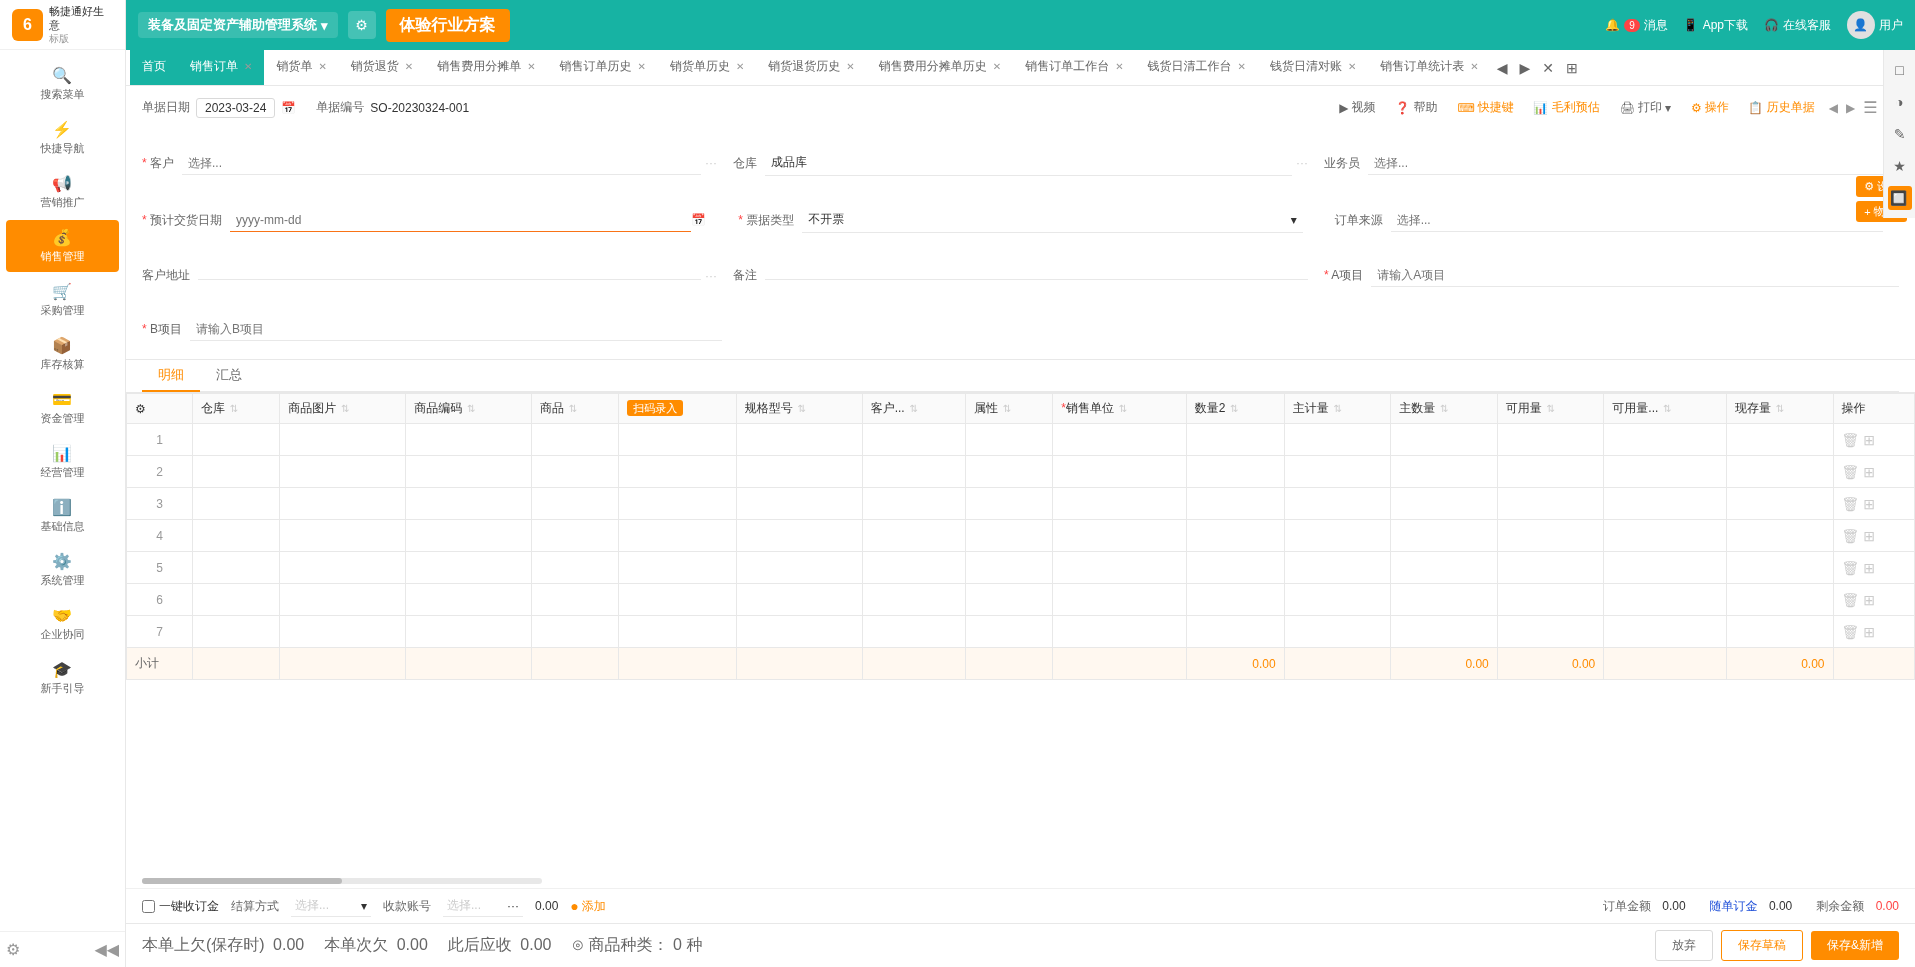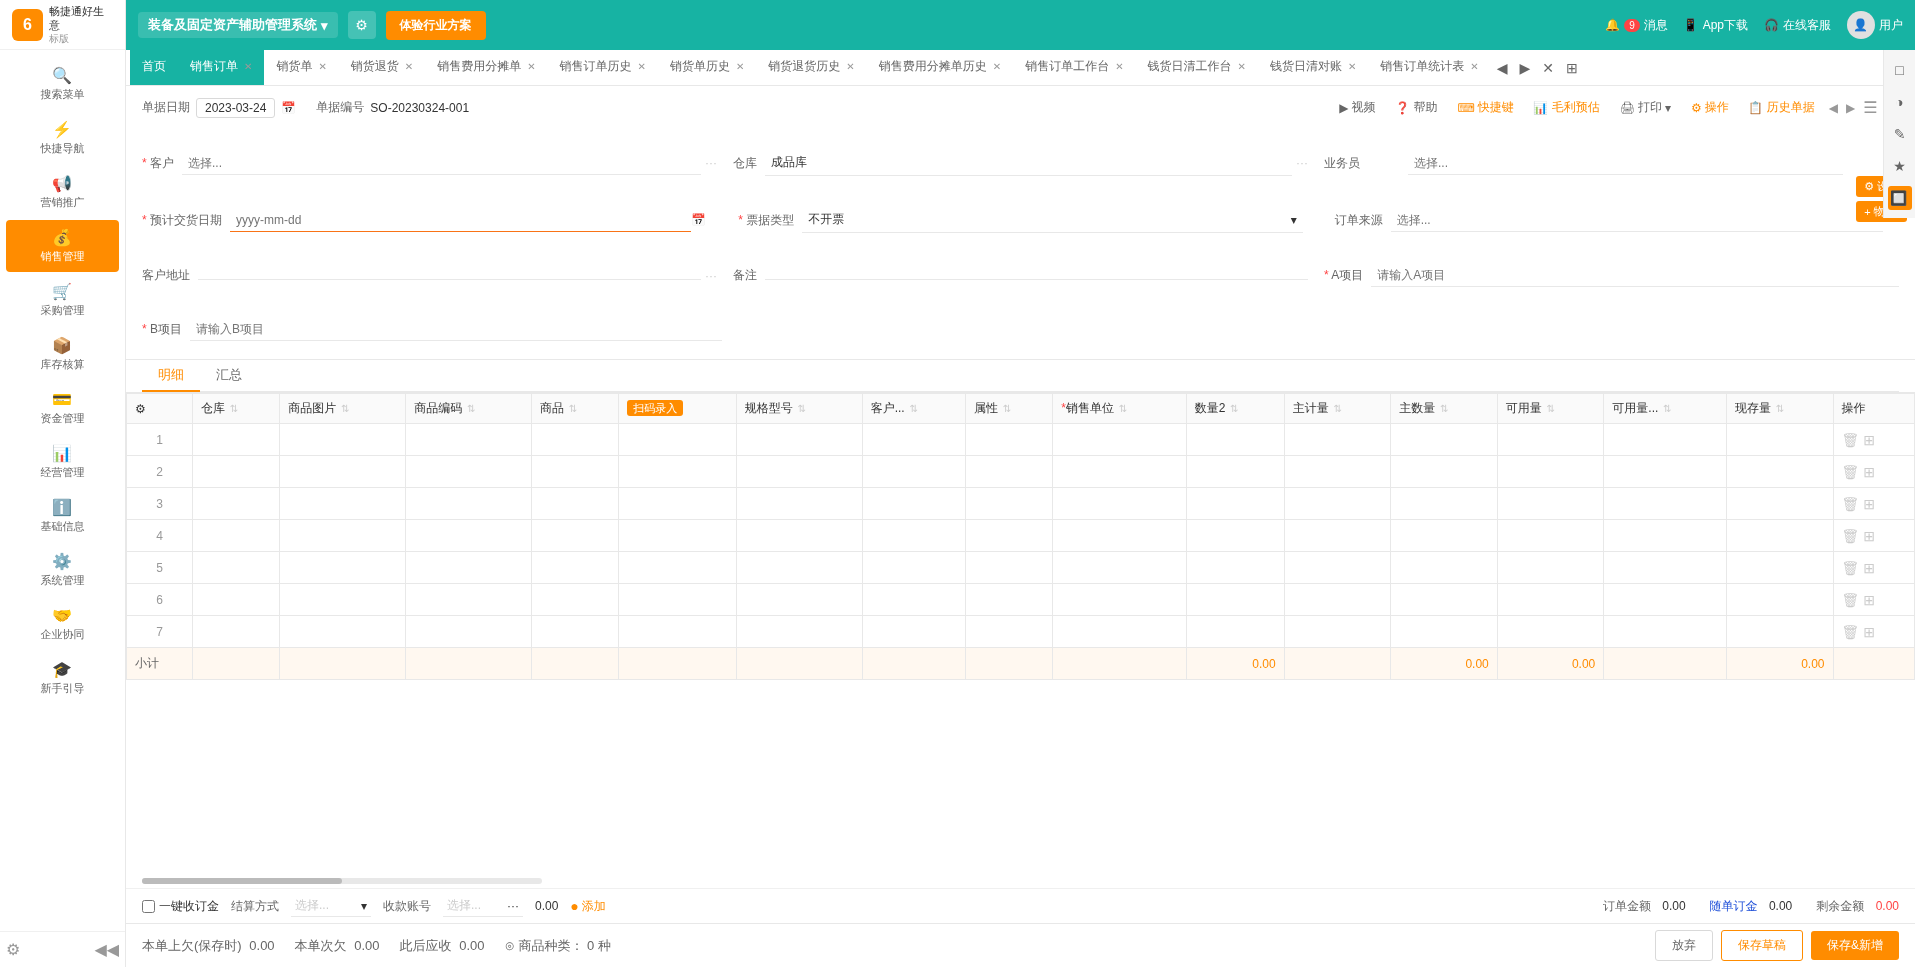--- a/index.html
+++ b/index.html
@@ -30,21 +30,21 @@
     .main { margin-left: 126px; height: 100%; display: flex; flex-direction: column; }
 
     
     .top-header {
       background: #17b3a3; color: #fff; height: 50px; display: flex; align-items: center;
       padding: 0 12px; justify-content: space-between;
     }
     .header-left { display: flex; align-items: center; gap: 10px; }
     .system-name { font-size: 13px; font-weight: bold; background: rgba(255,255,255,0.15); padding: 4px 10px; border-radius: 4px; cursor: pointer; display: flex; align-items: center; gap: 4px; }
     .settings-btn { background: rgba(255,255,255,0.2); border: none; color: #fff; width: 28px; height: 28px; border-radius: 4px; cursor: pointer; font-size: 14px; display: flex; align-items: center; justify-content: center; }
-    .industry-btn { background: #ff8c00; color: #fff; border: none; padding: 6px 14px; border-radius: 4px; cursor: pointer; font-size: 12px; font-weight: bold; }
+    .industry-btn { background: #ff8c00; color: #fff; border: none; padding: 6px 14px; border-radius: 4px; cursor: pointer; font-size: 16px; font-weight: bold; }
     .header-right { display: flex; align-items: center; gap: 16px; font-size: 12px; }
     .header-icon-item { display: flex; align-items: center; gap: 4px; cursor: pointer; }
     .badge { background: #ff4444; color: #fff; border-radius: 10px; padding: 1px 5px; font-size: 10px; }
     .user-avatar { width: 28px; height: 28px; background: #e0e0e0; border-radius: 50%; display: flex; align-items: center; justify-content: center; font-size: 12px; }
 
     
     .tab-bar {
       background: #fff; border-bottom: 1px solid #e8e8e8; display: flex; align-items: center;
       overflow-x: auto; white-space: nowrap; height: 36px; padding: 0 4px;
     }
@@ -114,21 +114,21 @@
 
     
     .summary-row td { background: #fff8f0; font-weight: 500; color: #ff8c00; }
     .summary-row .label-cell { color: #666; font-weight: normal; }
 
     
     .bottom-bar {
       background: #fff; border-top: 1px solid #e8e8e8; padding: 6px 16px;
       display: flex; align-items: center; justify-content: space-between;
     }
-    .bottom-left { display: flex; align-items: center; gap: 20px; font-size: 13px; color: #666; }
+    .bottom-left { display: flex; align-items: center; gap: 20px; font-size: 16px; color: #666; }
     .checkbox-label { display: flex; align-items: center; gap: 4px; cursor: pointer; }
 
     
     .right-panel {
       position: fixed; right: 0; top: 50px; width: 32px; background: #f5f5f5;
       border-left: 1px solid #e8e8e8; display: flex; flex-direction: column; align-items: center;
       padding: 8px 0; gap: 8px; z-index: 50;
     }
     .rp-btn { width: 24px; height: 24px; display: flex; align-items: center; justify-content: center; cursor: pointer; color: #666; font-size: 14px; border-radius: 3px; }
     .rp-btn.active { background: #ff8c00; color: #fff; }
@@ -362,21 +362,21 @@
         <div class="form-field" style="flex:2;">
           <span class="field-label"><span class="required">*</span> <span>客户</span></span>
           <input class="field-input" placeholder="选择..." style="">
           <span class="ellipsis-btn">···</span>
         </div>
         <div class="form-field" style="flex:2;">
           <span class="field-label"><span>仓库</span></span>
           <span class="field-input" style="color:#333;cursor:pointer;">成品库</span>
           <span class="ellipsis-btn">···</span>
         </div>
-        <div class="form-field" style="flex:2;gap:40px;">
+        <div class="form-field" style="flex:2;">
           <span class="field-label"><span>业务员</span></span>
           <input class="field-input" placeholder="选择..." style="">
           <span class="ellipsis-btn">···</span>
         </div>
         <div style="display:flex;flex-direction:column;gap:4px;position:absolute;right:8px;top:90px;">
           <div style="background:#ff8c00;color:#fff;padding:3px 8px;border-radius:3px;cursor:pointer;font-size:11px;display:flex;align-items:center;gap:3px;">
             <span>⚙</span>
             <span>设置</span>
           </div>
           <div style="background:#ff8c00;color:#fff;padding:3px 8px;border-radius:3px;cursor:pointer;font-size:11px;display:flex;align-items:center;gap:3px;">

